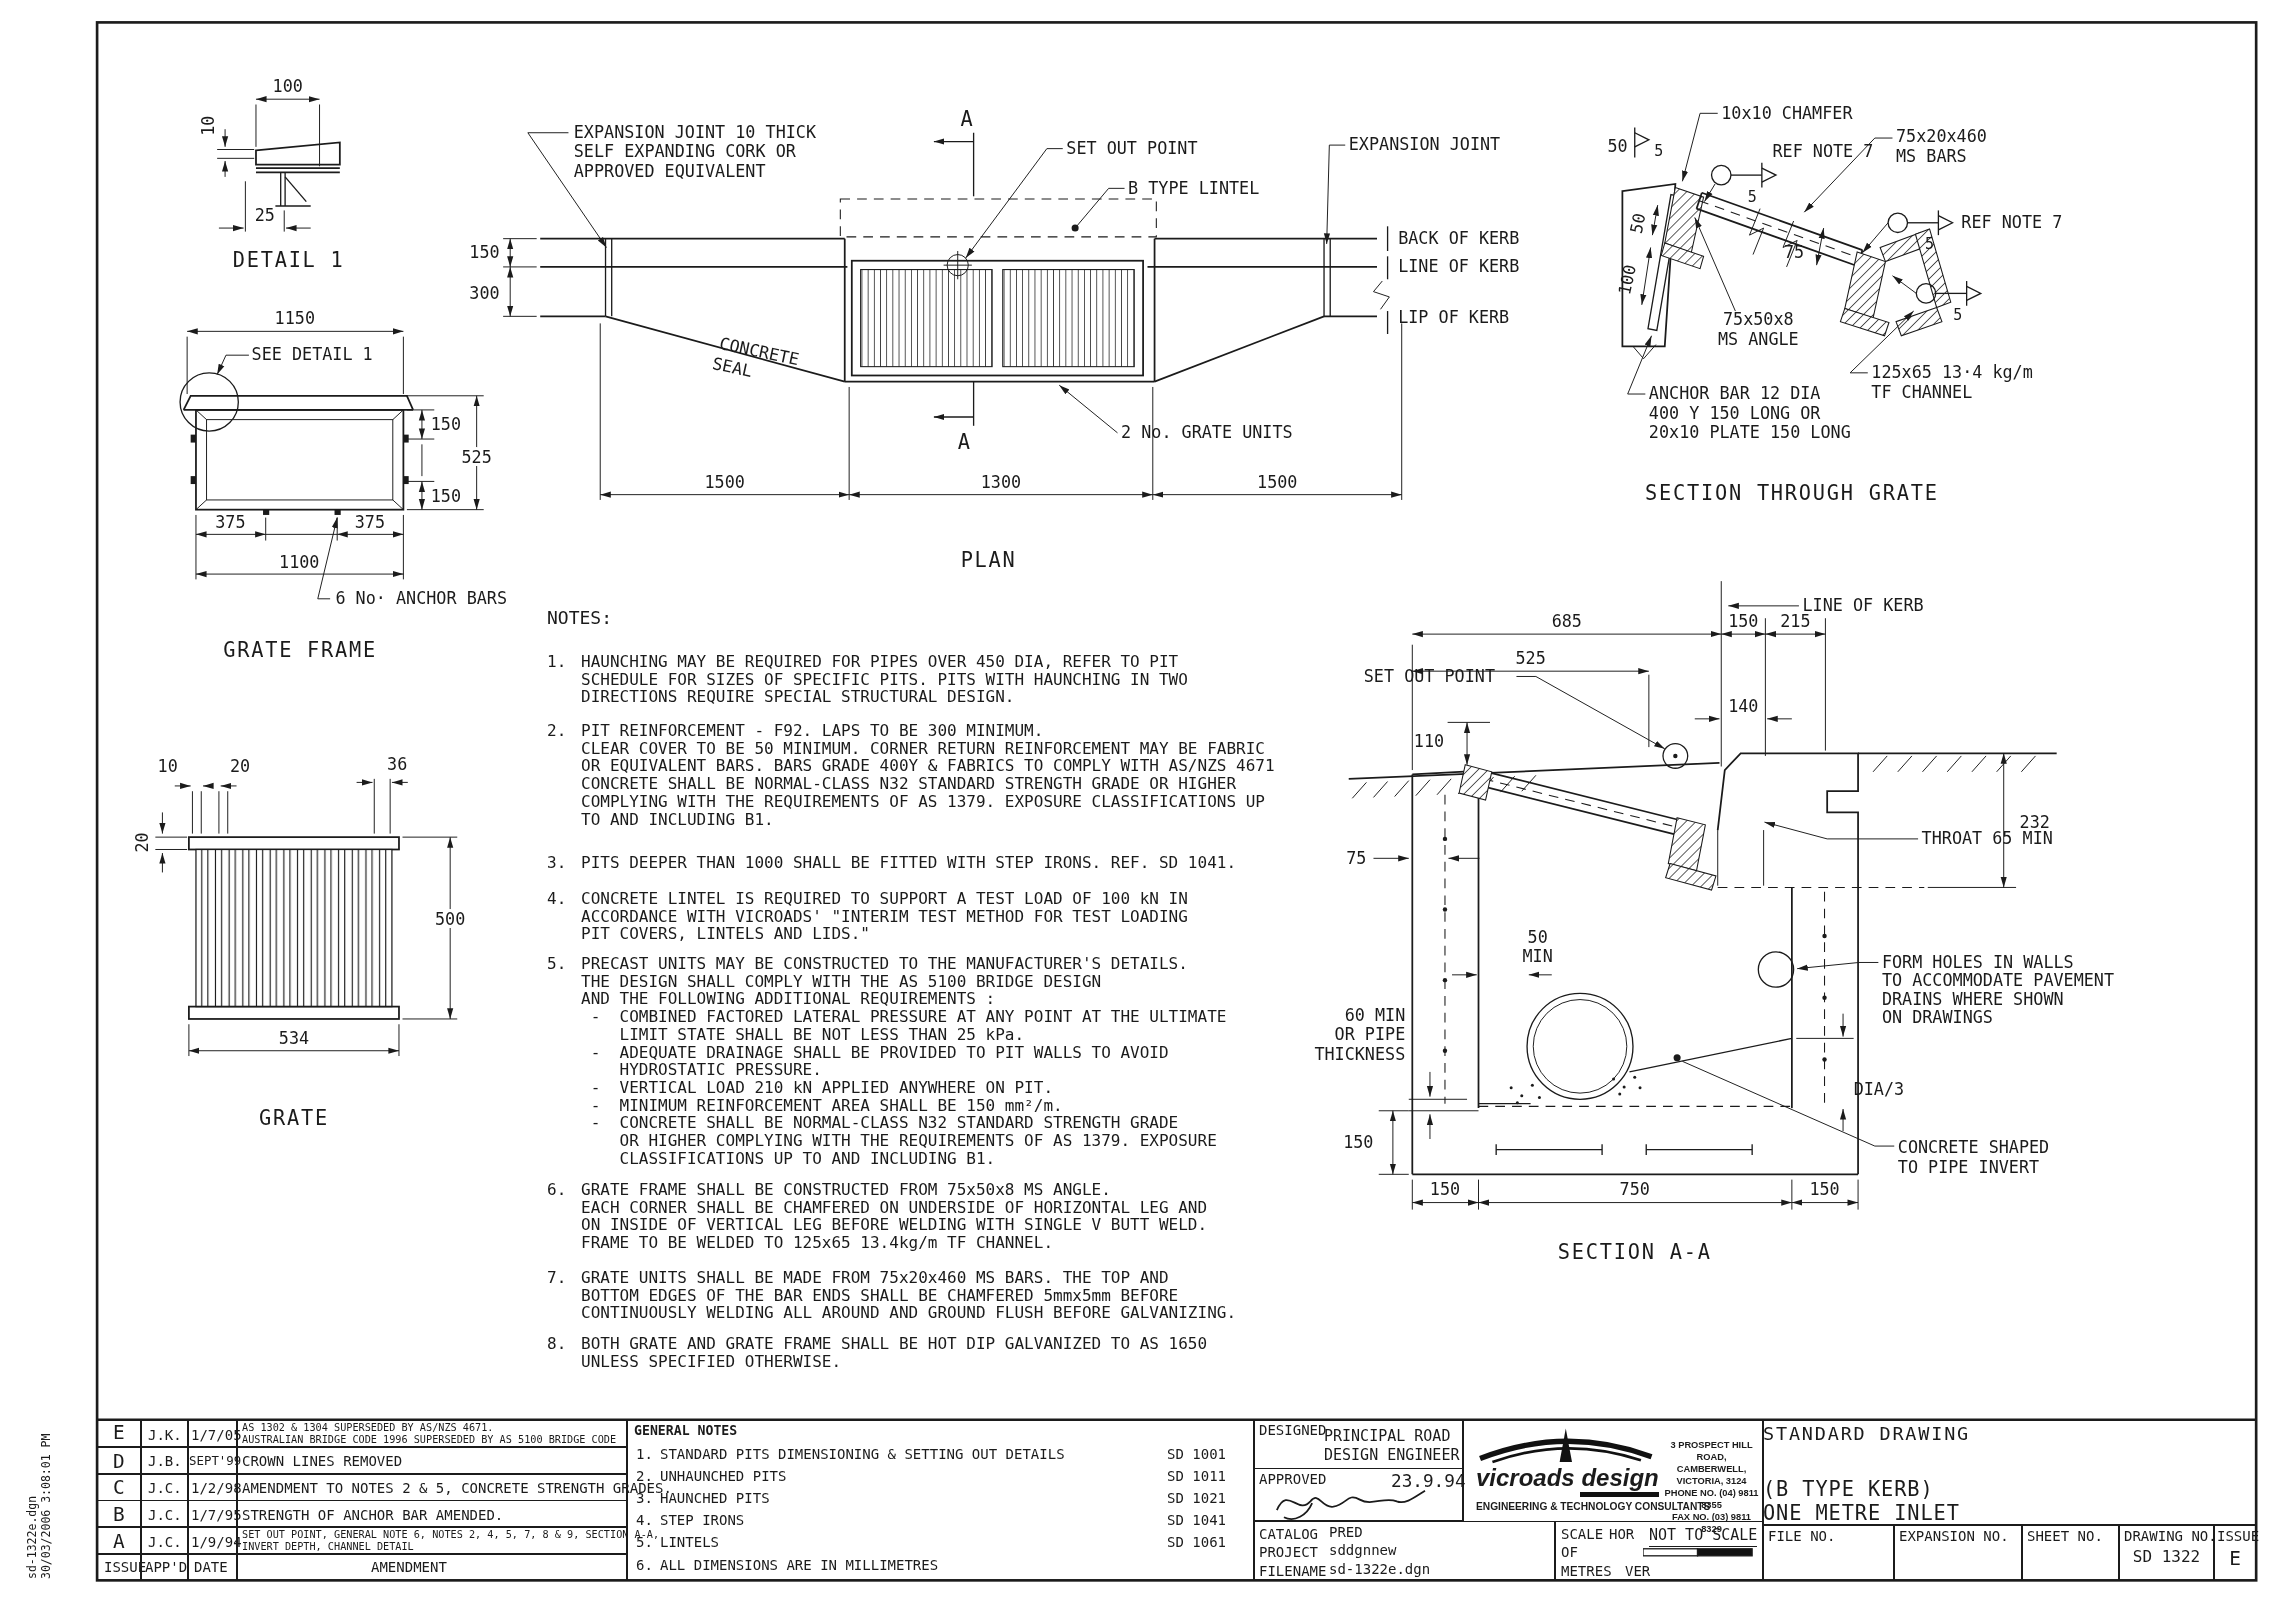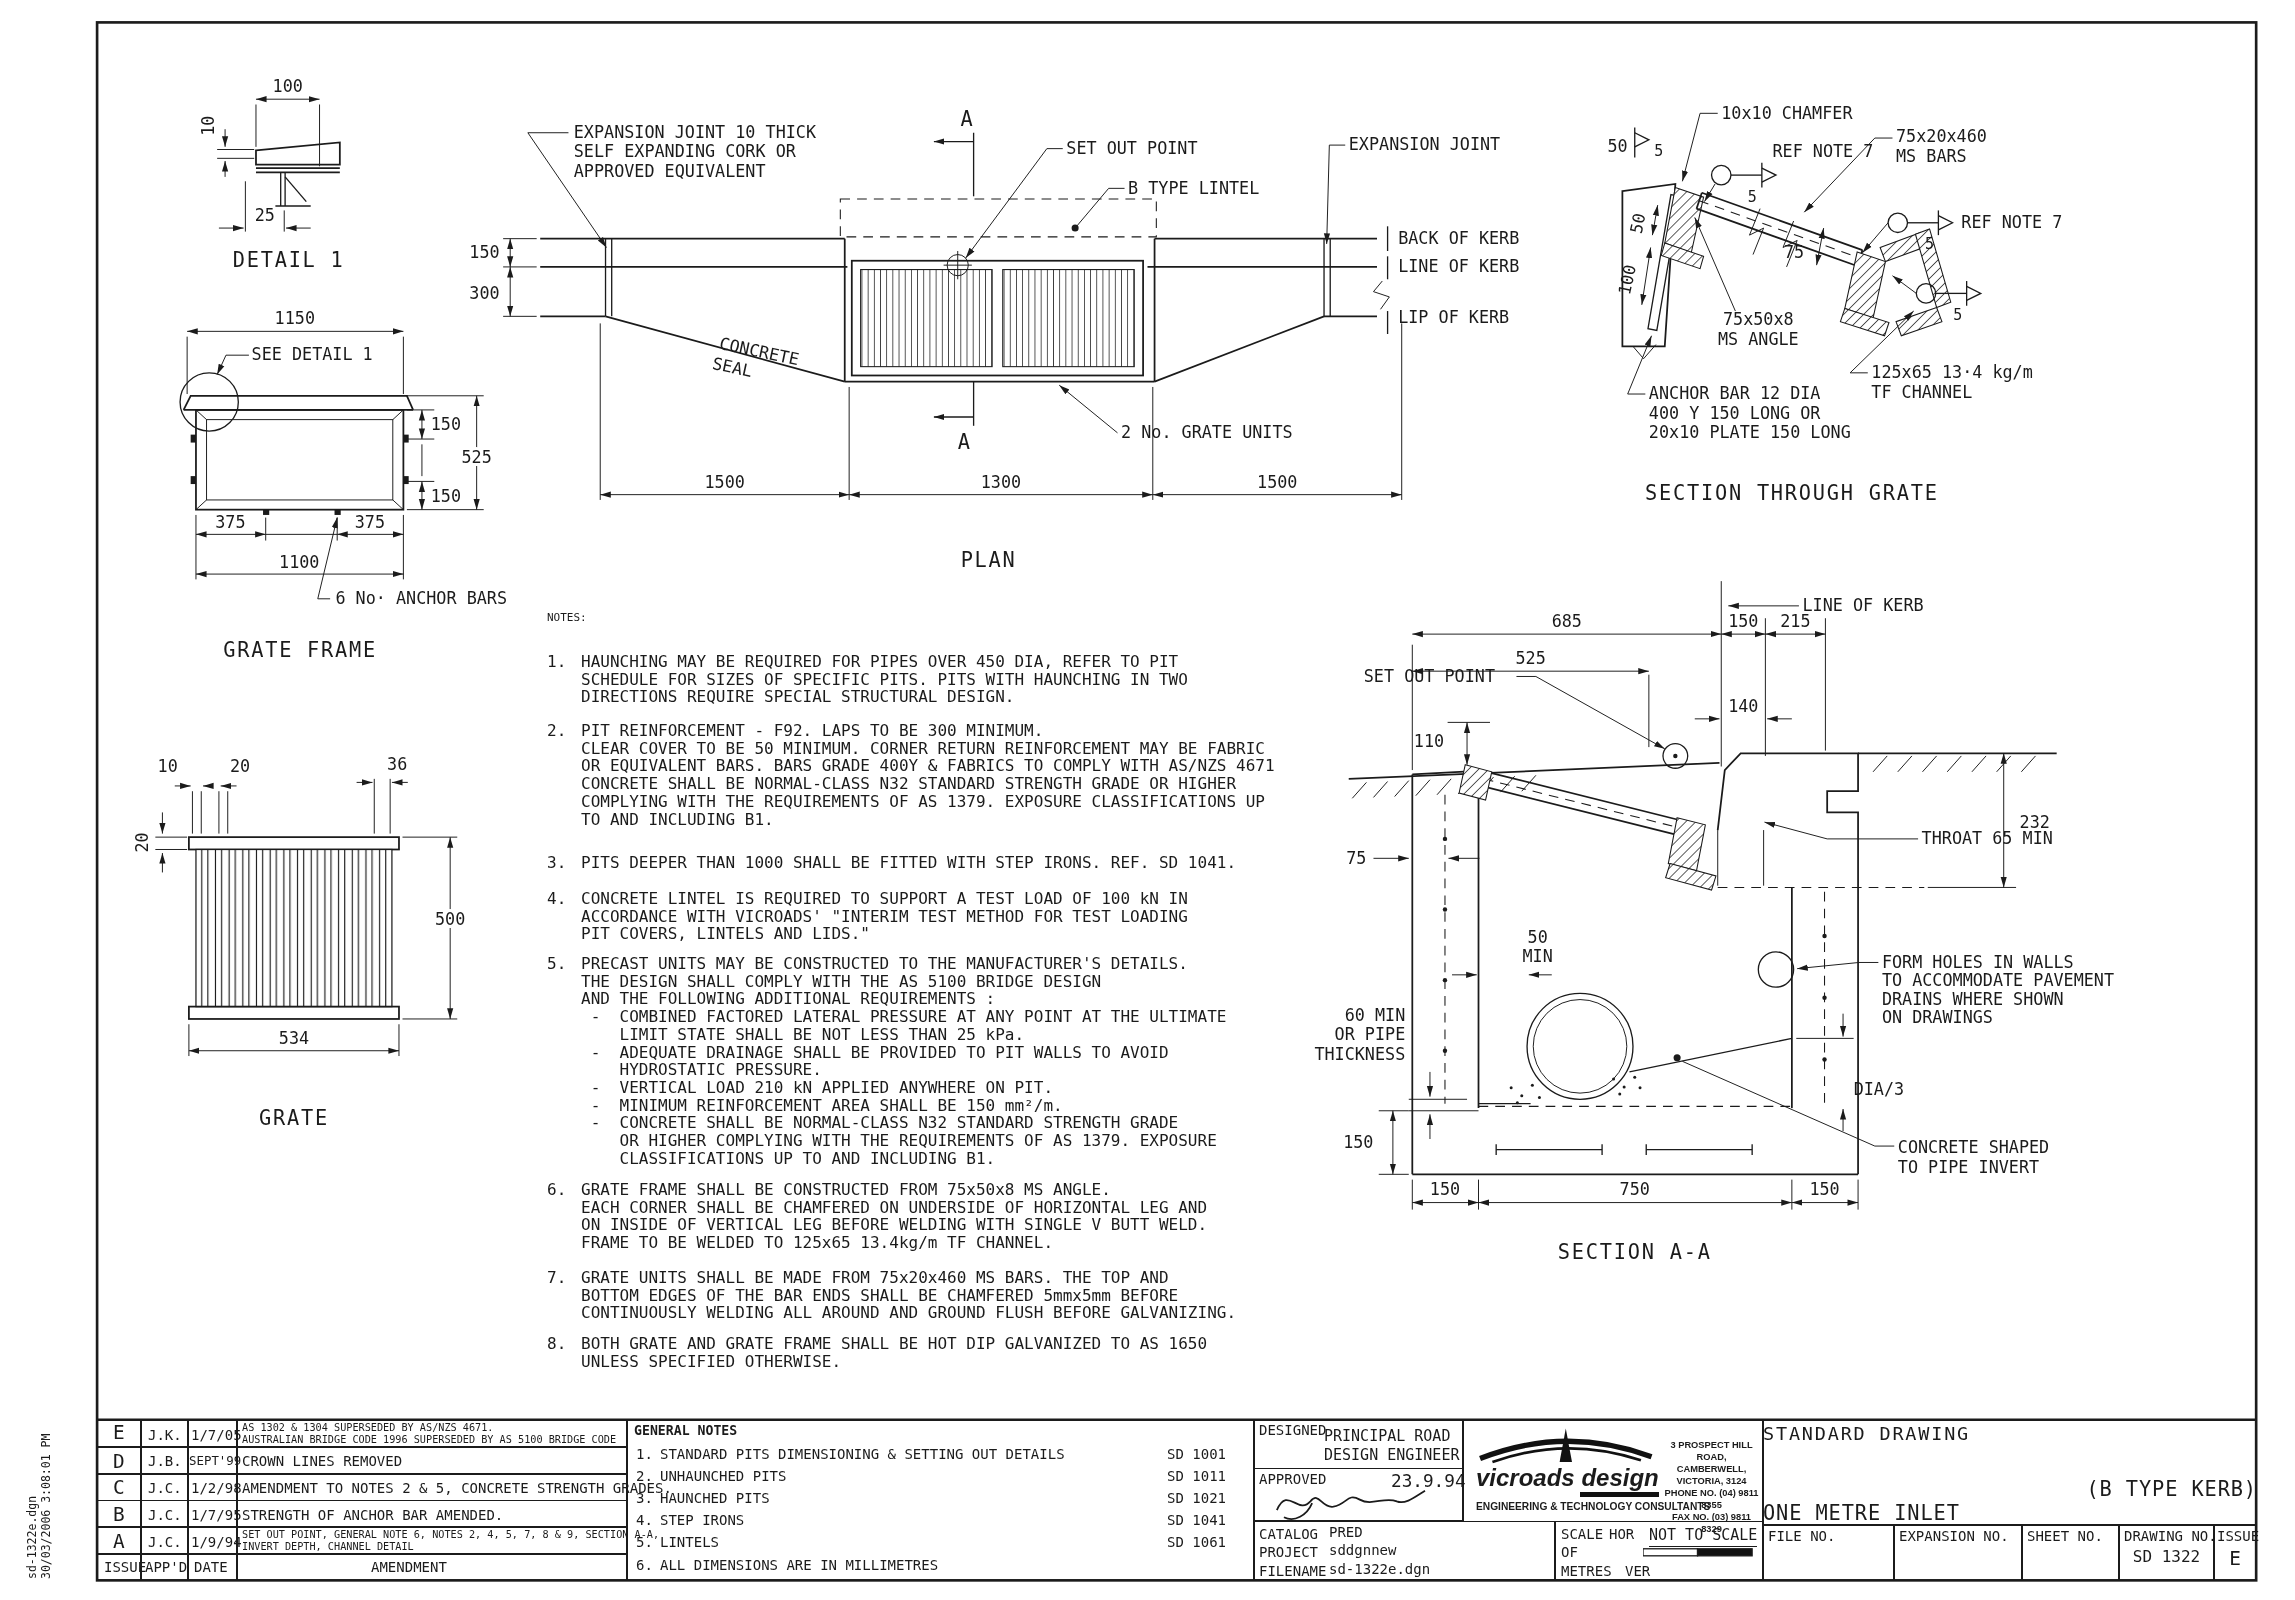--- a/index.html
+++ b/index.html
@@ -11,21 +11,21 @@
   svg text.halo{paint-order:stroke;stroke:#fff;stroke-width:7px;}
   .ln{stroke:#1b1b1b;stroke-width:1.1;fill:none;}
   .ln2{stroke:#1b1b1b;stroke-width:2;fill:none;}
   .ln15{stroke:#1b1b1b;stroke-width:1.5;fill:none;}
   .dsh{stroke:#1b1b1b;stroke-width:1.2;fill:none;stroke-dasharray:11 8;}
   .hatch{fill:url(#hat);stroke:#1b1b1b;stroke-width:1.2;}
   .abs{position:absolute;}
   .pre{white-space:pre;}
   
   #notes{position:absolute;left:547px;top:609px;width:795px;font-size:16px;line-height:17.7px;}
-  #notes .nh{font-size:11px;margin-bottom:8px;}
+  #notes .nh{font-size:18px;margin-bottom:8px;}
   .note{position:absolute;left:0;display:flex;}
   .note .nn{width:34px;flex:none;}
   
   .cell{position:absolute;box-sizing:border-box;border:1.8px solid #1b1b1b;}
   .thin{border-width:1.3px;}
   .lbl{font-size:12.4px;}
   .tb-txt{position:absolute;font-size:14px;}
   #stamp{position:absolute;left:25px;top:1579px;transform:rotate(-90deg);transform-origin:0 0;
          width:190px;font-size:11.5px;line-height:14px;}
   .underl{border-bottom:1.8px solid #1b1b1b;padding-bottom:1.8px;}
@@ -677,21 +677,21 @@
 <div class="tb-txt lbl" style="left:1561px;top:1544px">OF</div>
 <svg class="abs" style="left:1643px;top:1547px" width="110" height="10.6" viewBox="0 0 125 12">
   <rect x="0" y="2" width="62" height="8" fill="#fff" stroke="#1b1b1b" stroke-width="1.5"></rect>
   <rect x="62" y="2" width="62" height="8" fill="#111" stroke="#1b1b1b" stroke-width="1.5"></rect>
 </svg>
 <div class="tb-txt lbl" style="left:1561px;top:1563px">METRES</div>
 <div class="tb-txt lbl" style="left:1625px;top:1563px">VER</div>
 
 <div class="cell" style="left:1763px;top:1420px;width:494px;height:105px"></div>
 <div class="tb-txt" style="left:1763px;top:1423px;width:494px;text-align:left;font-size:18.5px;letter-spacing:1.8px">STANDARD DRAWING</div>
-<div class="tb-txt" style="left:1763px;top:1477px;width:494px;text-align:right;font-size:20.3px;letter-spacing:0.9px">(B TYPE KERB)</div>
+<div class="tb-txt" style="left:1763px;top:1477px;width:494px;text-align:left;font-size:20.3px;letter-spacing:0.9px">(B TYPE KERB)</div>
 <div class="tb-txt" style="left:1763px;top:1501px;width:494px;text-align:left;font-size:20.3px;letter-spacing:0.9px">ONE METRE INLET</div>
 <div class="cell" style="left:1763px;top:1525px;width:131px;height:56px"></div>
 <div class="tb-txt lbl" style="left:1768px;top:1528px">FILE NO.</div>
 <div class="cell" style="left:1894px;top:1525px;width:128px;height:56px"></div>
 <div class="tb-txt lbl" style="left:1899px;top:1528px">EXPANSION NO.</div>
 <div class="cell" style="left:2022px;top:1525px;width:97px;height:56px"></div>
 <div class="tb-txt lbl" style="left:2027px;top:1528px">SHEET NO.</div>
 <div class="cell" style="left:2119px;top:1525px;width:95px;height:56px"></div>
 <div class="tb-txt lbl" style="left:2124px;top:1528px">DRAWING NO.</div>
 <div class="tb-txt" style="left:2119px;top:1547px;width:95px;text-align:center;font-size:16px">SD 1322</div>

